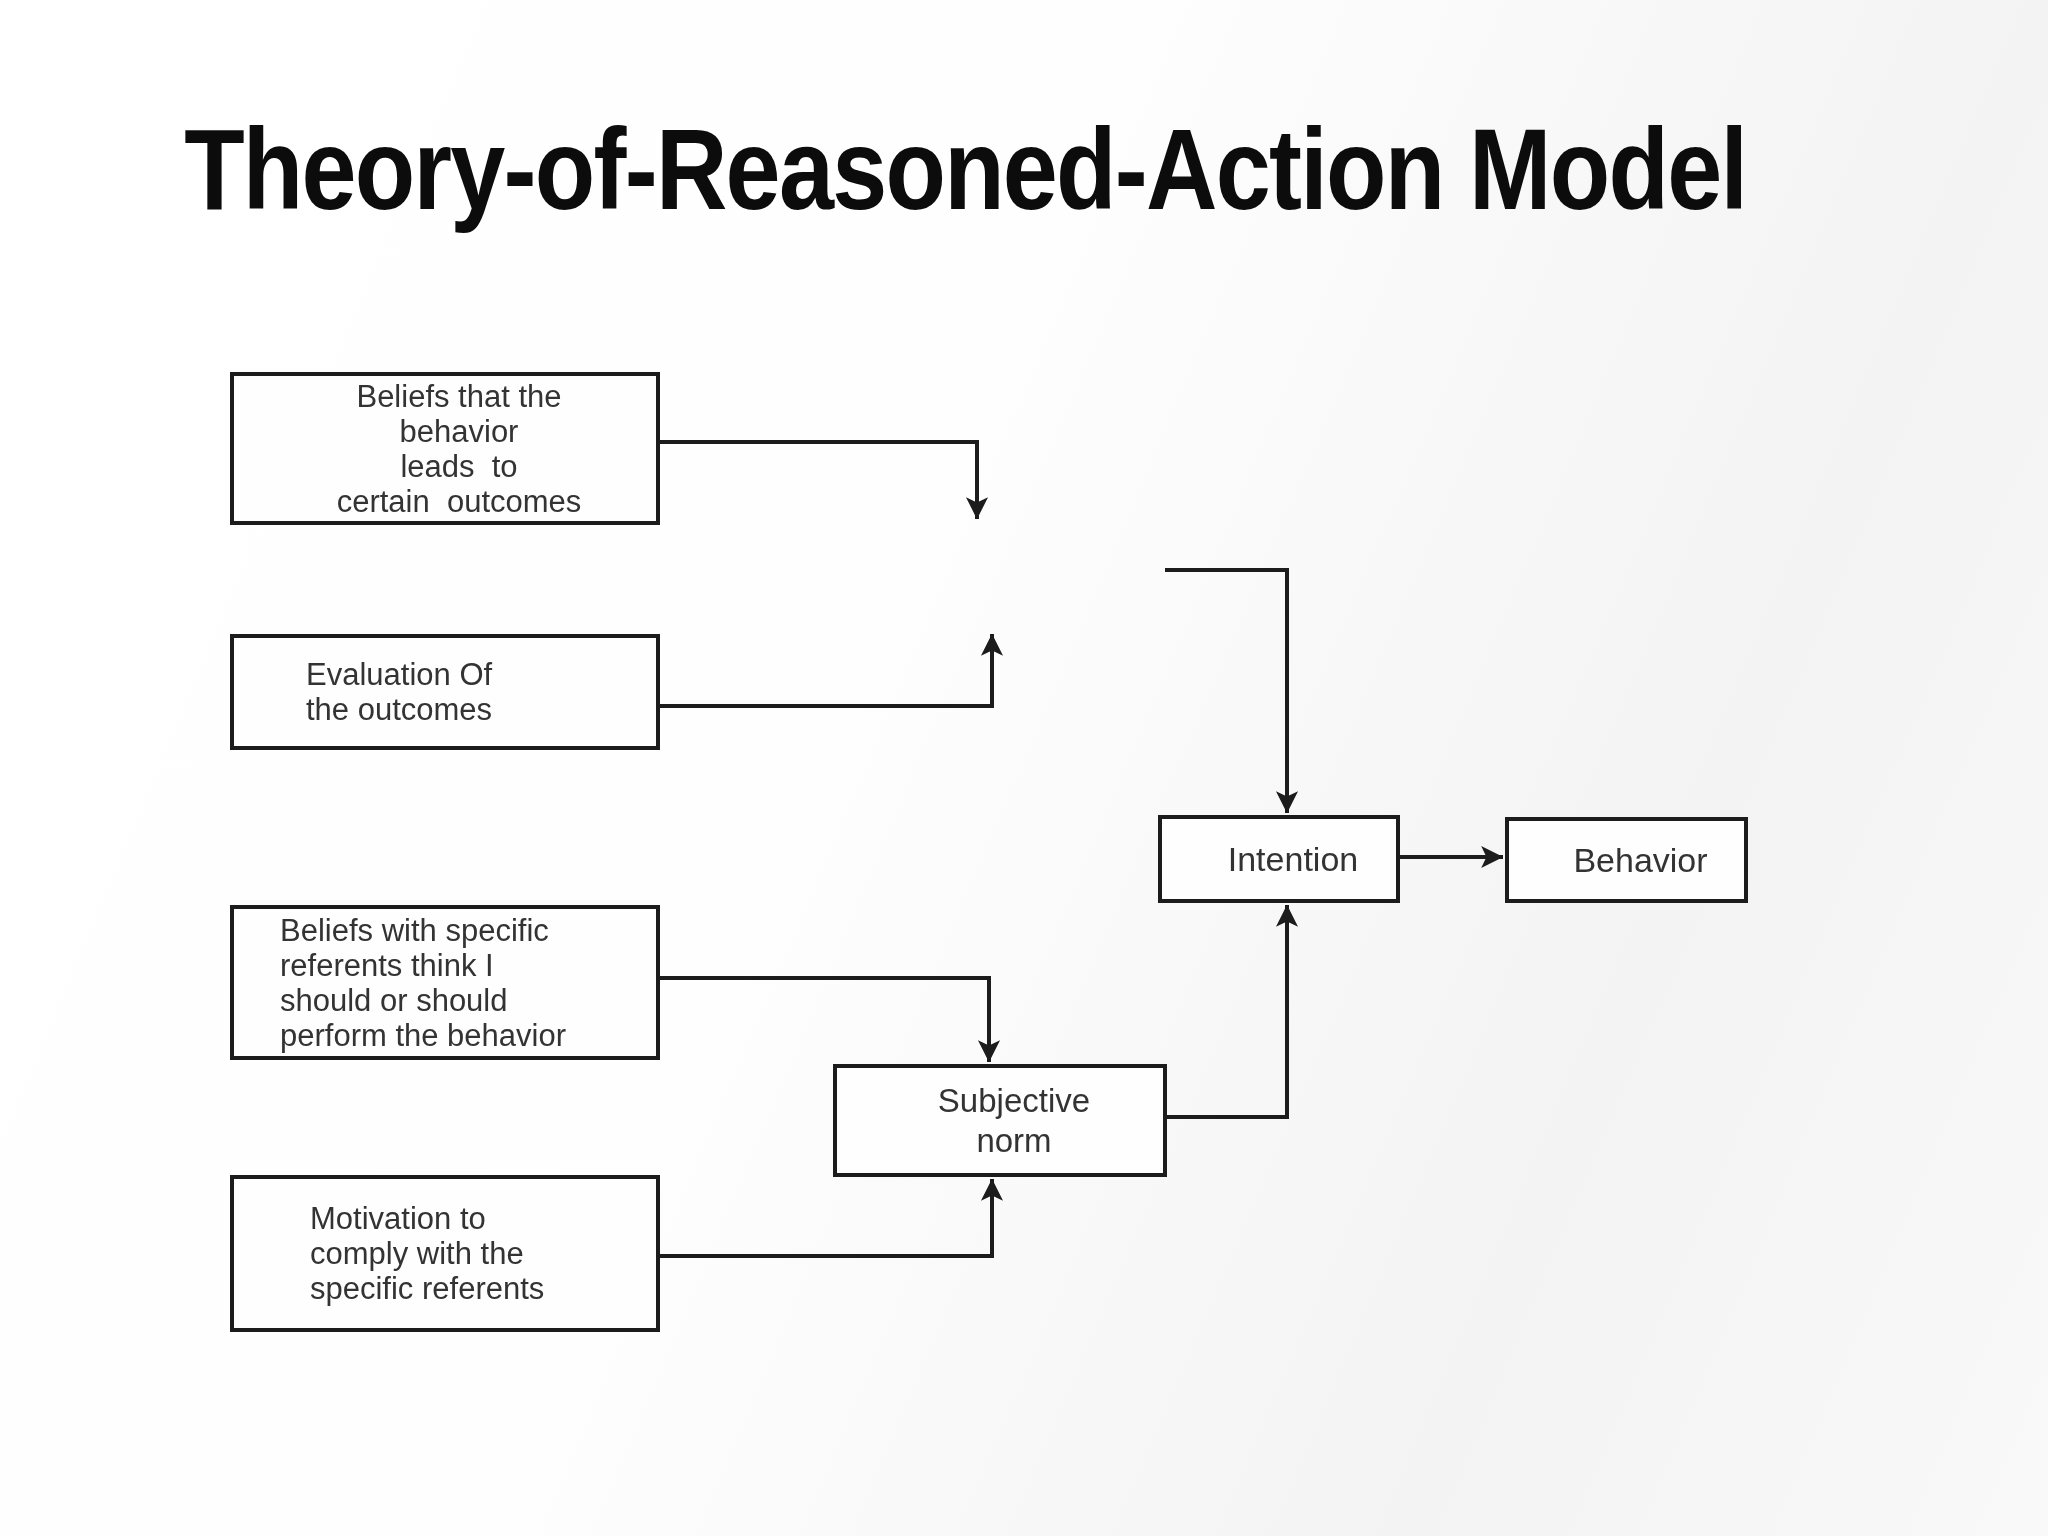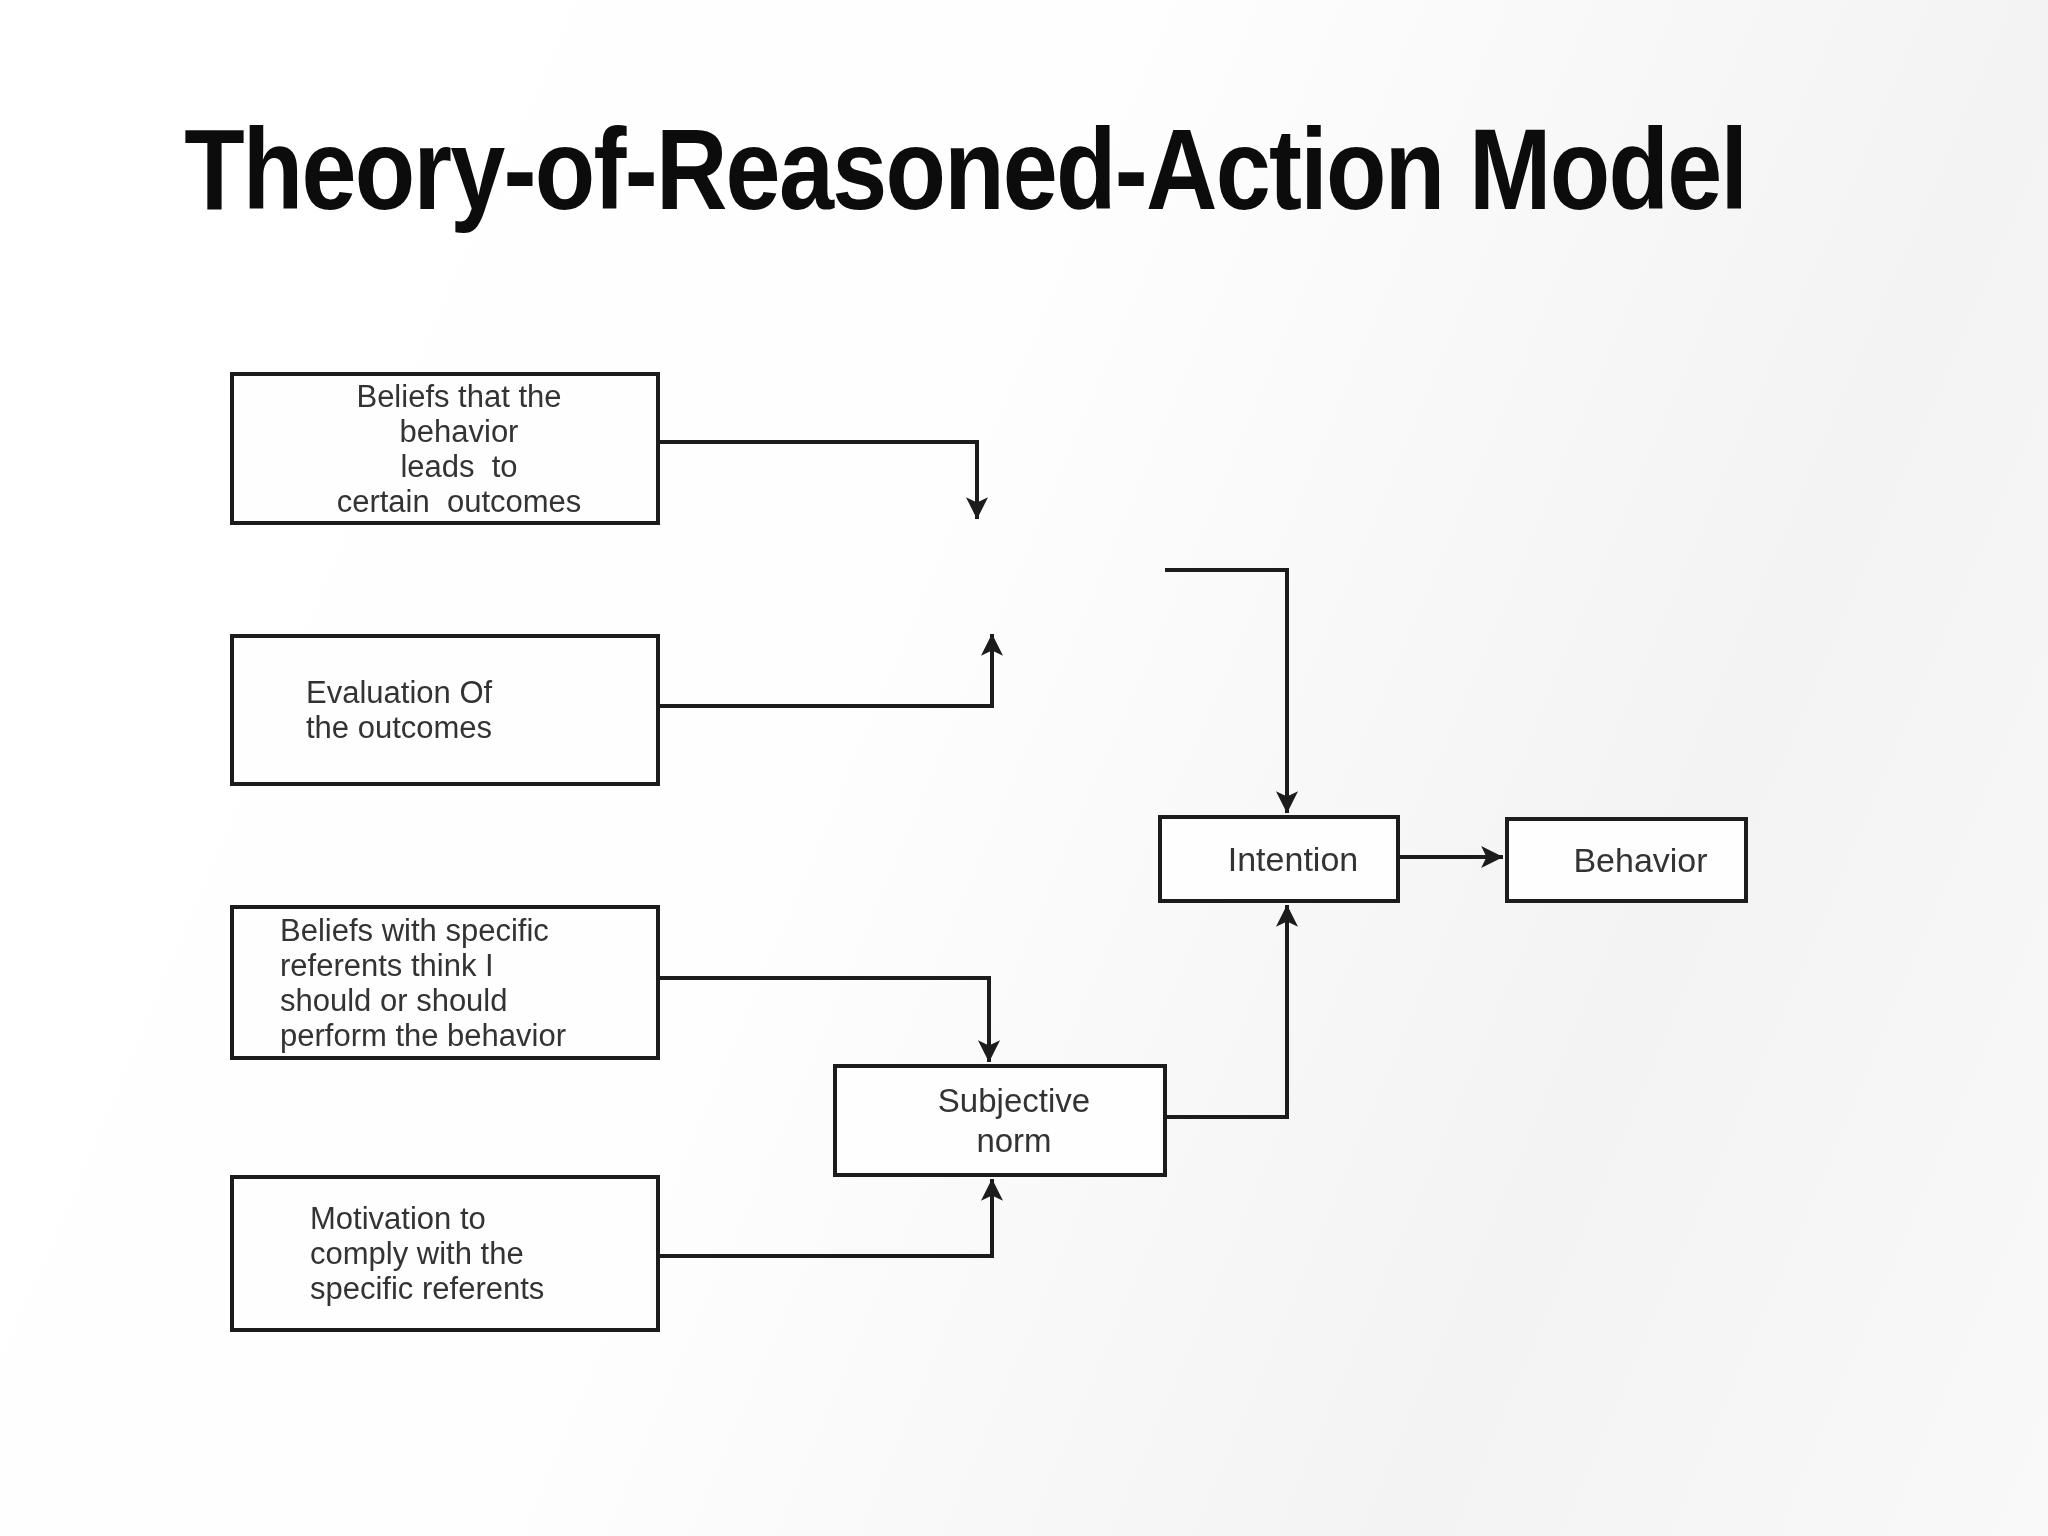--- a/index.html
+++ b/index.html
@@ -101,21 +101,21 @@
 
   <div class="node" style="left:230px; top:372px; width:430px; height:153px;">
     <div class="lines ta-center">
       <span>Beliefs that the</span>
       <span>behavior</span>
       <span>leads  to</span>
       <span>certain  outcomes</span>
     </div>
   </div>
 
-  <div class="node" style="left:230px; top:634px; width:430px; height:152px; padding-left:72px;">
+  <div class="node" style="left:230px; top:634px; width:430px; height:116px; padding-left:72px;">
     <div class="lines ta-left">
       <span>Evaluation Of</span>
       <span>the outcomes</span>
     </div>
   </div>
 
 
   <div class="node" style="left:230px; top:905px; width:430px; height:155px; padding-left:46px;">
     <div class="lines ta-left">
       <span>Beliefs with specific</span>

